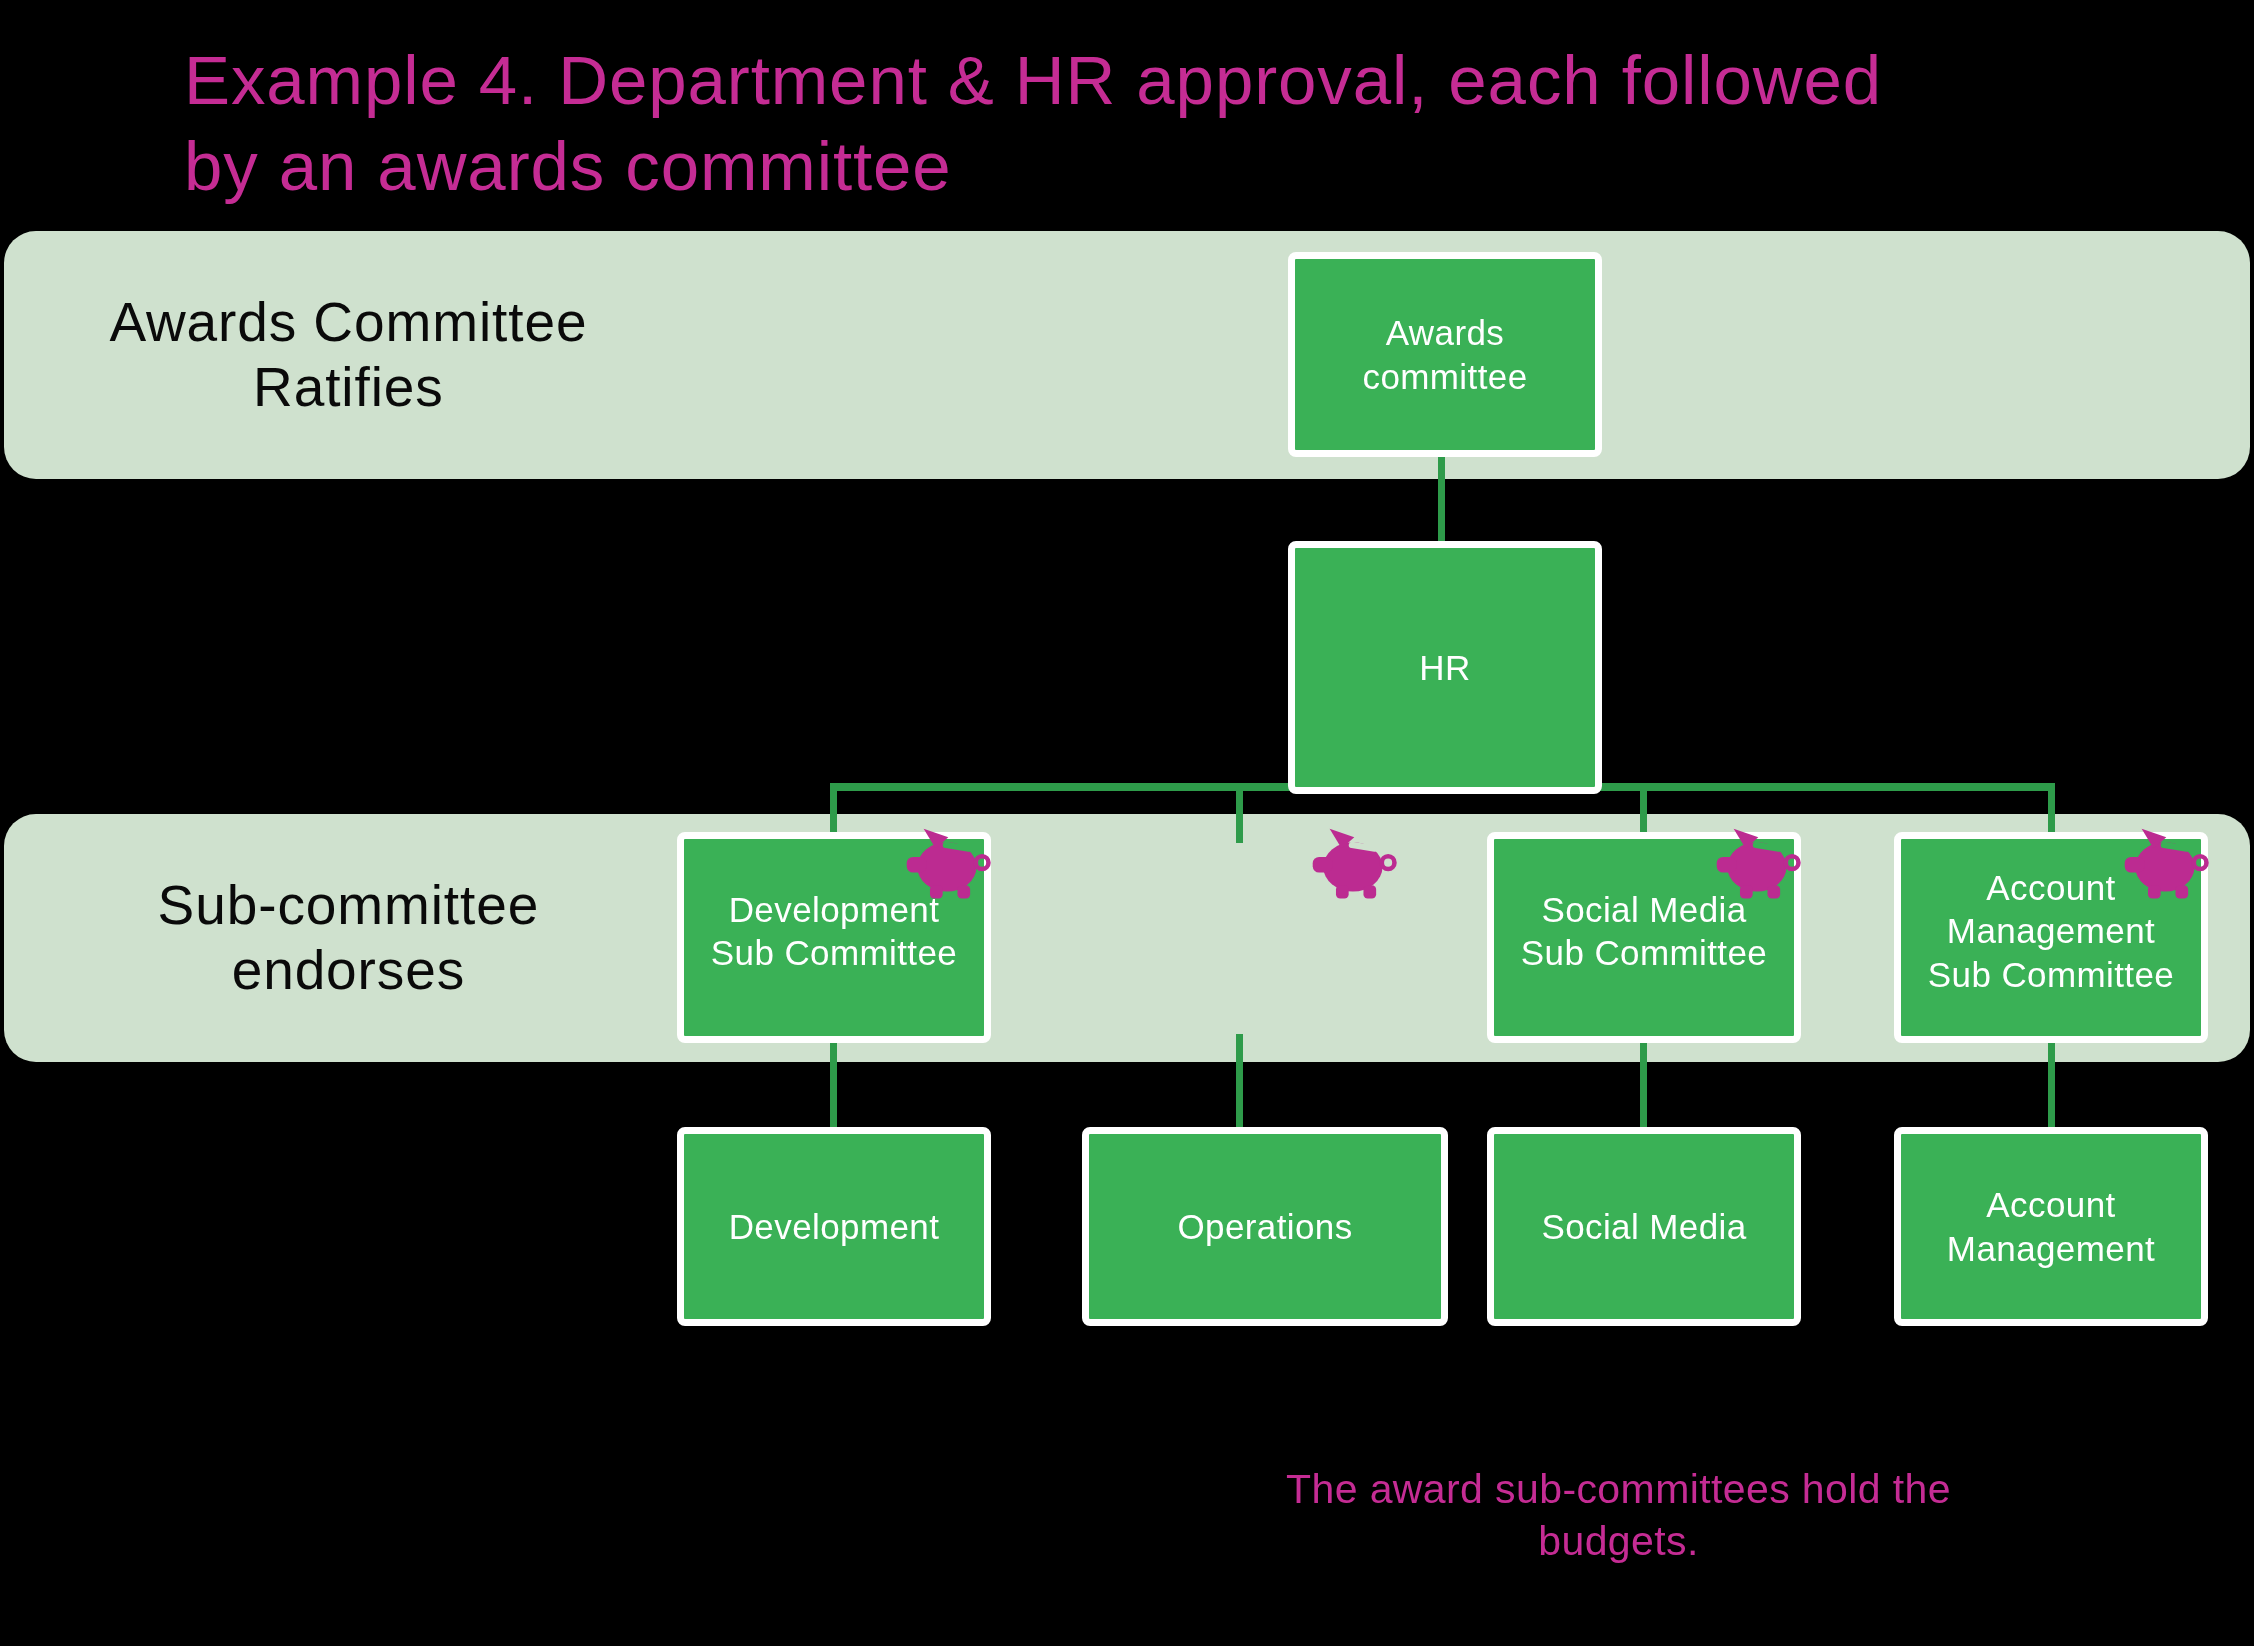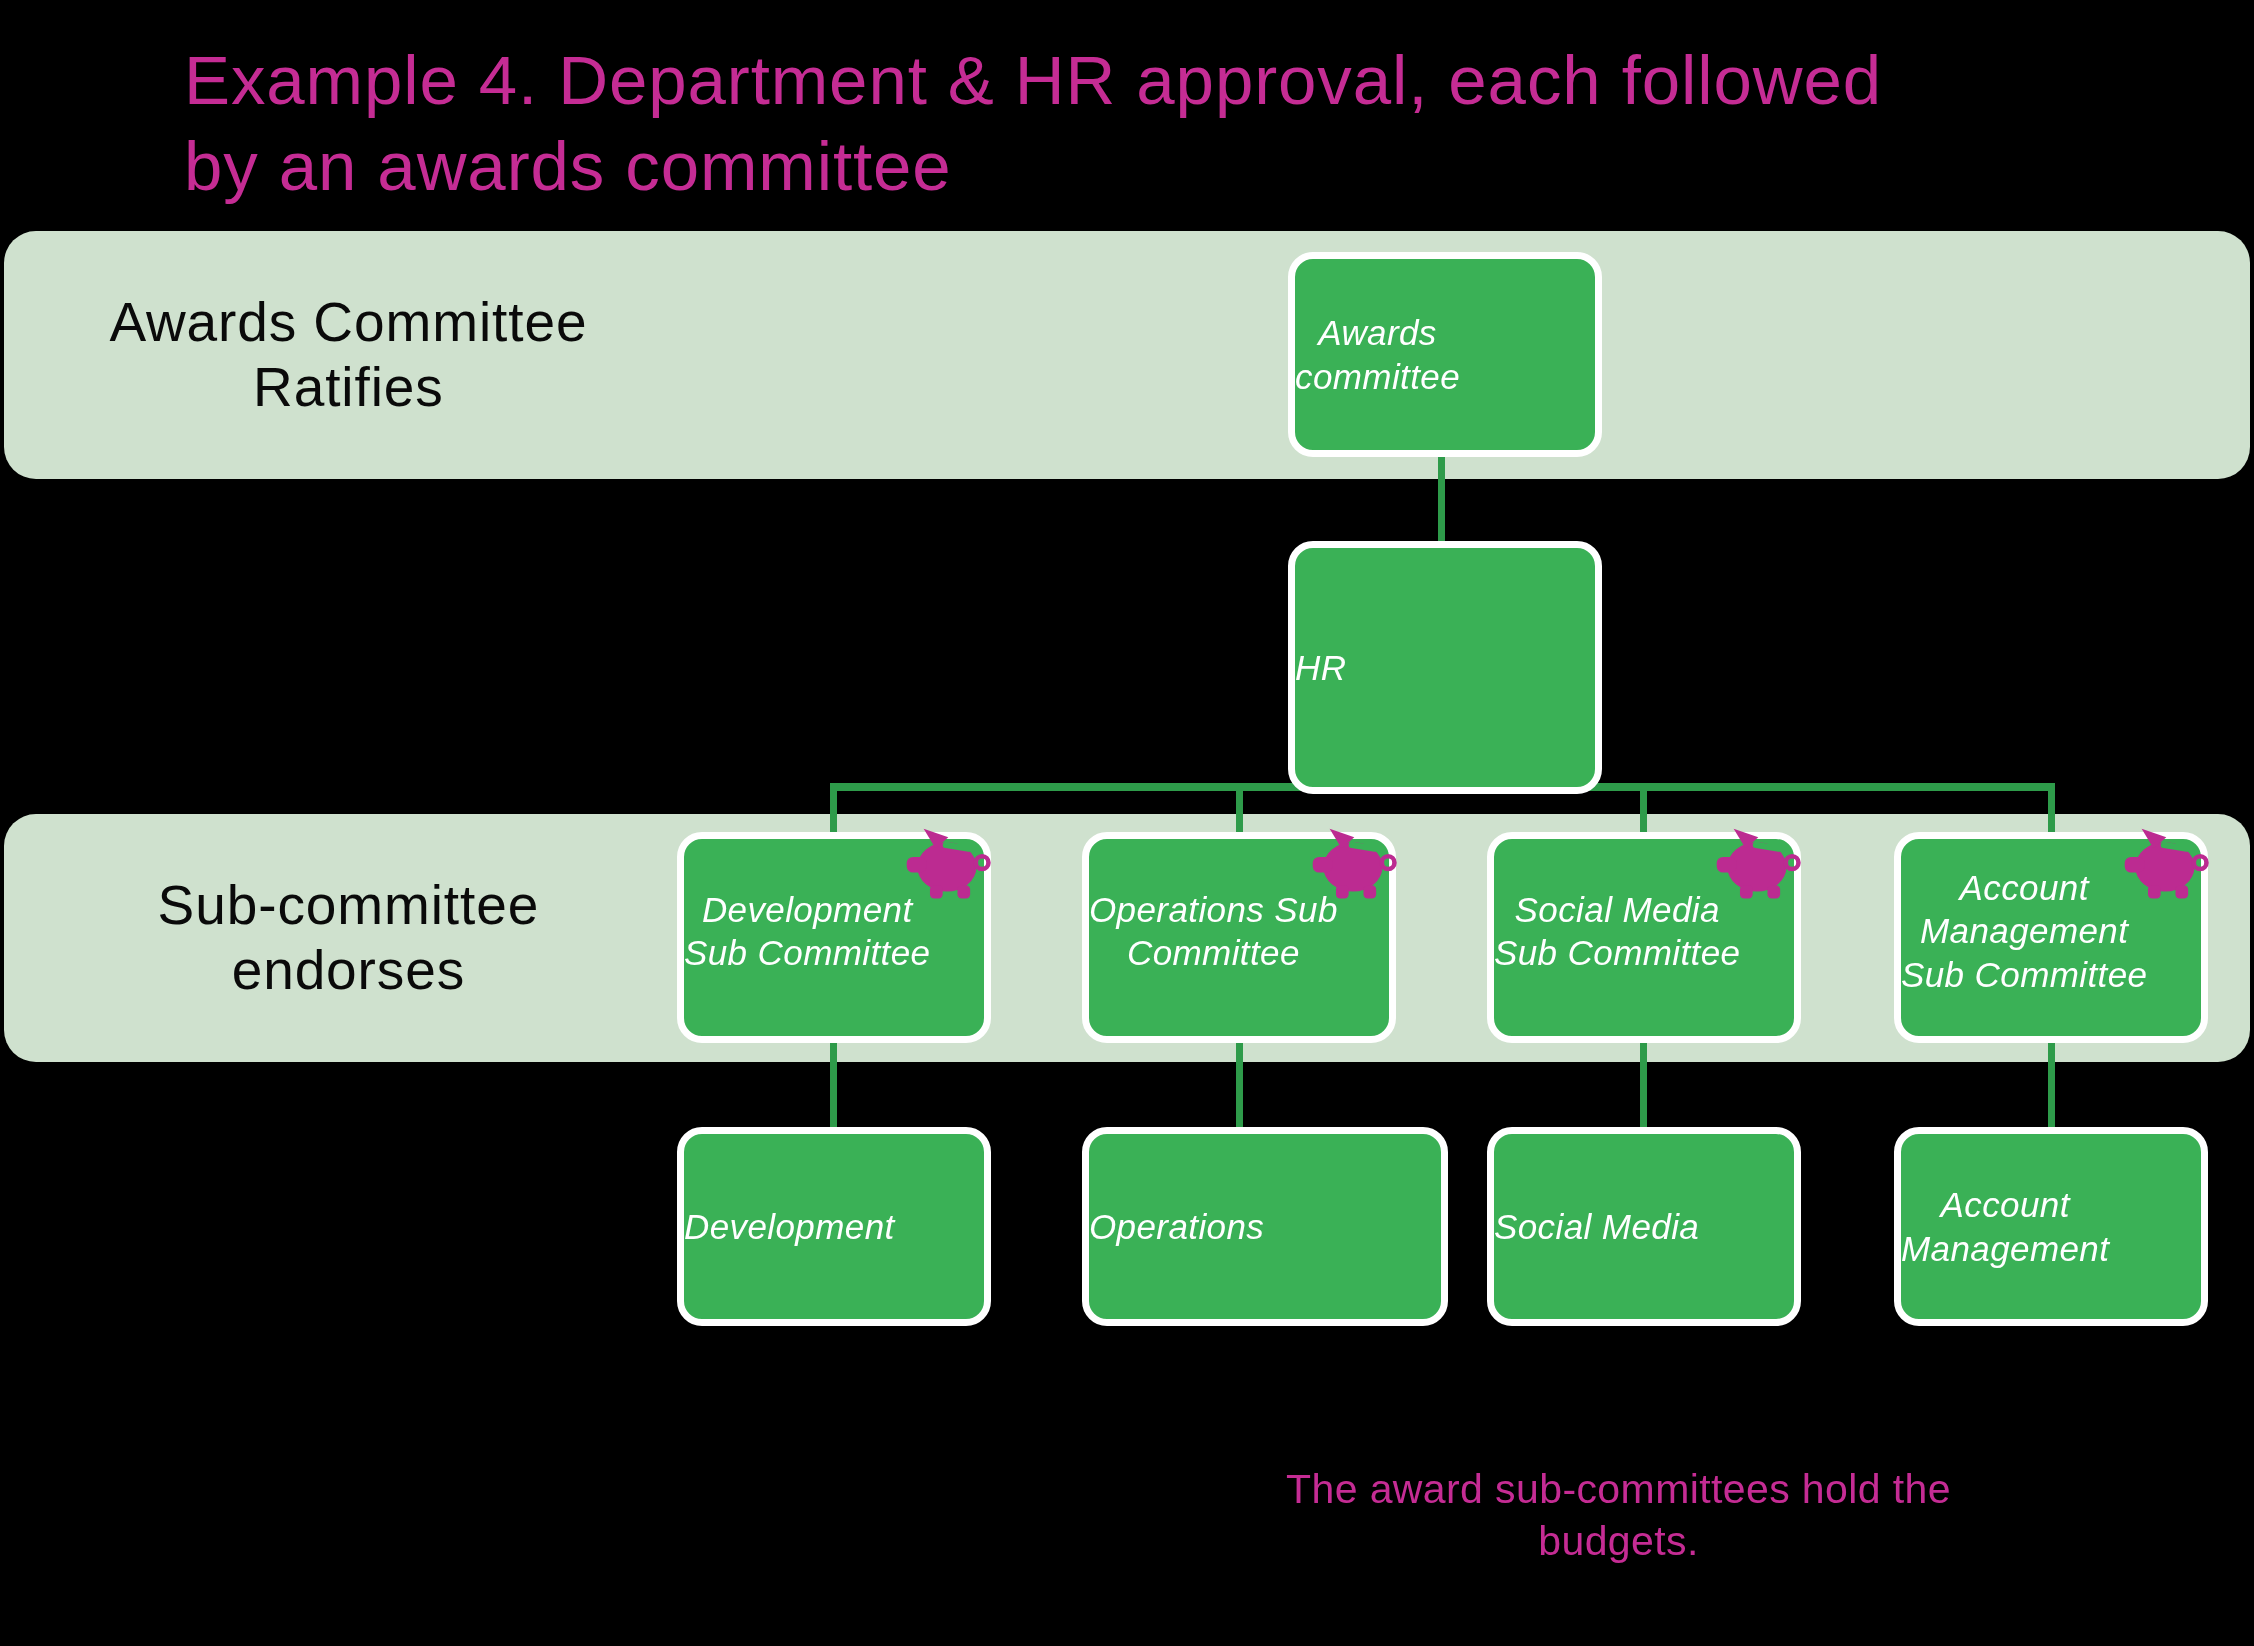--- a/index.html
+++ b/index.html
@@ -25,22 +25,22 @@
     position: absolute; left: 26.5px; top: 0; width: 635px; height: 100%;
     display: flex; align-items: center; justify-content: center;
     text-align: center; white-space: pre-line;
     color: var(--label-text); font-size: 55px; line-height: 1.18; letter-spacing: 0.9px;
   }
   .conn { position: absolute; background: var(--connector); z-index: 2; }
   .conn.v { width: 7px; }
   .conn.h { height: 8px; }
   .node {
     position: absolute; box-sizing: border-box; z-index: 3;
-    background: var(--node-green); border: 7px solid var(--node-border); border-radius: 25px;
-    display: flex; align-items: center;  font-style: italic;
+    background: var(--node-green); border: 7px solid var(--node-border); border-radius: 8px;
+    display: flex; align-items: center; justify-content: center;
   }
   .node-label {
     color: var(--node-text); font-size: 35px; line-height: 1.25;
     text-align: center; white-space: pre-line; letter-spacing: 0.4px;
   }
   .node.sub .node-label { padding-bottom: 12.4px; }
   .piggy { position: absolute; width: 106px; height: 74px; z-index: 4; color: var(--piggy); }
   .note {
     position: absolute; color: var(--magenta); font-size: 41px; line-height: 1.28;
     text-align: center; white-space: pre-line; letter-spacing: 0.4px;
@@ -100,24 +100,20 @@
   </div>
 
   <div class="node" style="left:1288px;top:541px;width:314px;height:253px">
     <div class="node-label">HR</div>
   </div>
 
   <div class="node sub" style="left:677px;top:832px;width:314px;height:211px">
     <div class="node-label">Development
 Sub Committee</div>
   </div>
-  <div class="node sub" style="left:1082px;top:832px;width:314px;height:211px">
-    <div class="node-label">Operations Sub
-Committee</div>
-  </div>
   <div class="node sub" style="left:1487px;top:832px;width:314px;height:211px">
     <div class="node-label">Social Media
 Sub Committee</div>
   </div>
   <div class="node sub" style="left:1894px;top:832px;width:314px;height:211px">
     <div class="node-label">Account
 Management
 Sub Committee</div>
   </div>
 

